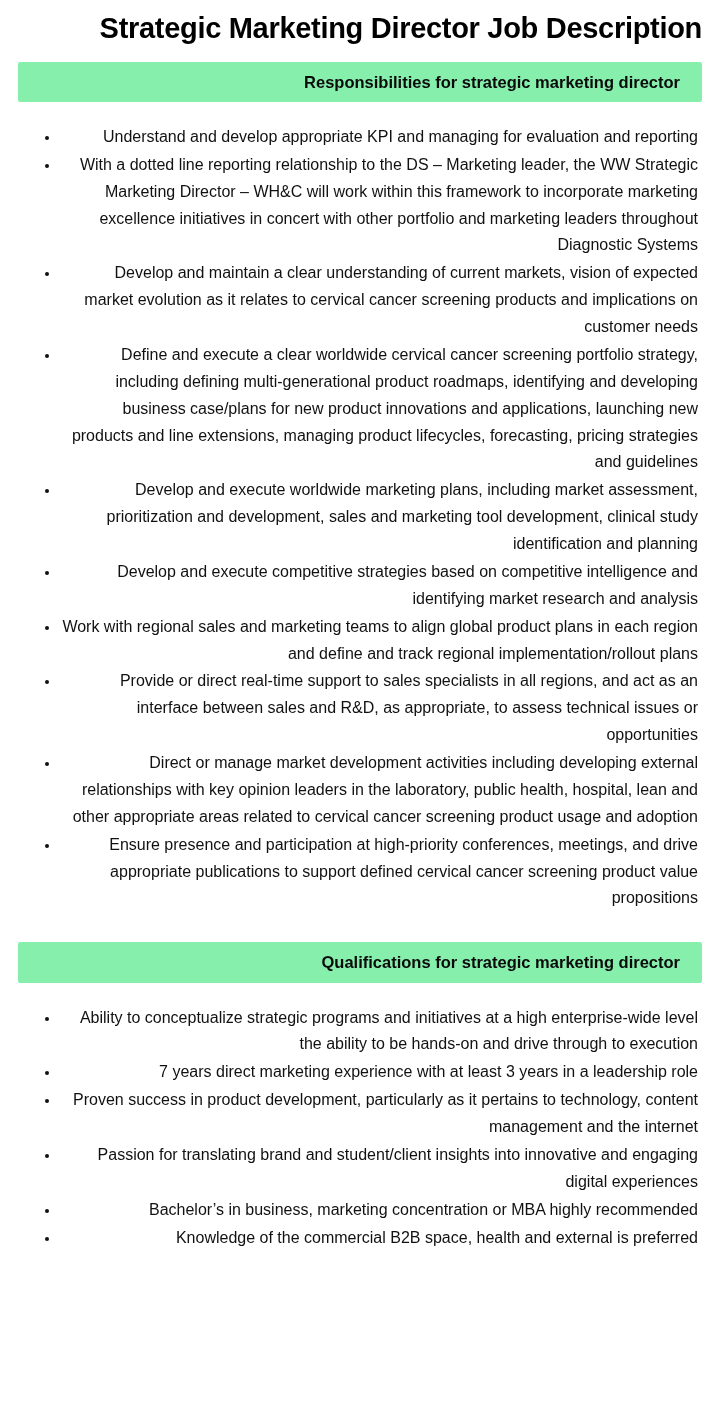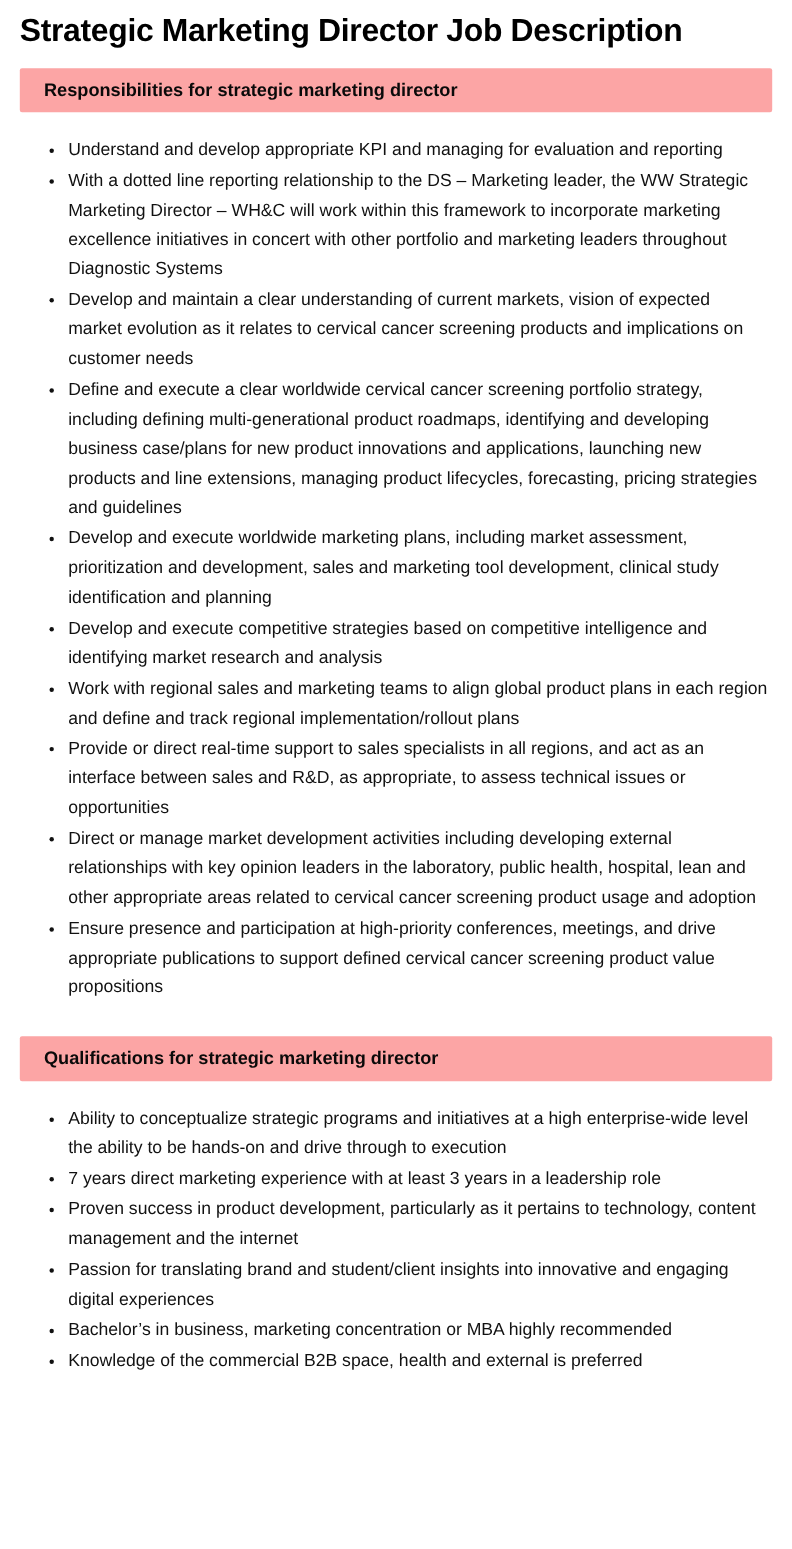--- a/index.html
+++ b/index.html
@@ -8,38 +8,39 @@
     width: 720px;
     min-height: 1408px;
     margin: 0 auto;
     font-family: "Liberation Sans", "DejaVu Sans", sans-serif;
     color: #0d0d0d;
     -webkit-font-smoothing: antialiased;
     overflow: hidden;
   }
   .page {
     padding: 6px 18px 24px 18px;
+    text-align: right;
   }
   .doc-title {
     font-size: 29px;
     font-weight: 800;
     letter-spacing: -0.3px;
     line-height: 1.3;
     padding: 4px 0 14px 0;
     color: #000000;
   }
   .intro {
     font-size: 16px;
     line-height: 1.7;
     padding: 2px 2px 0 4px;
     margin-bottom: 24px;
     color: #111111;
   }
   .section-bar {
-    background: #fca5a5;
+    background: #86efac;
     border-radius: 2px;
     padding: 9px 22px;
     margin: 0 0 22px 0;
   }
   .section-bar h2 {
     font-size: 16.5px;
     font-weight: 700;
     line-height: 1.35;
     color: #0a0a0a;
   }

